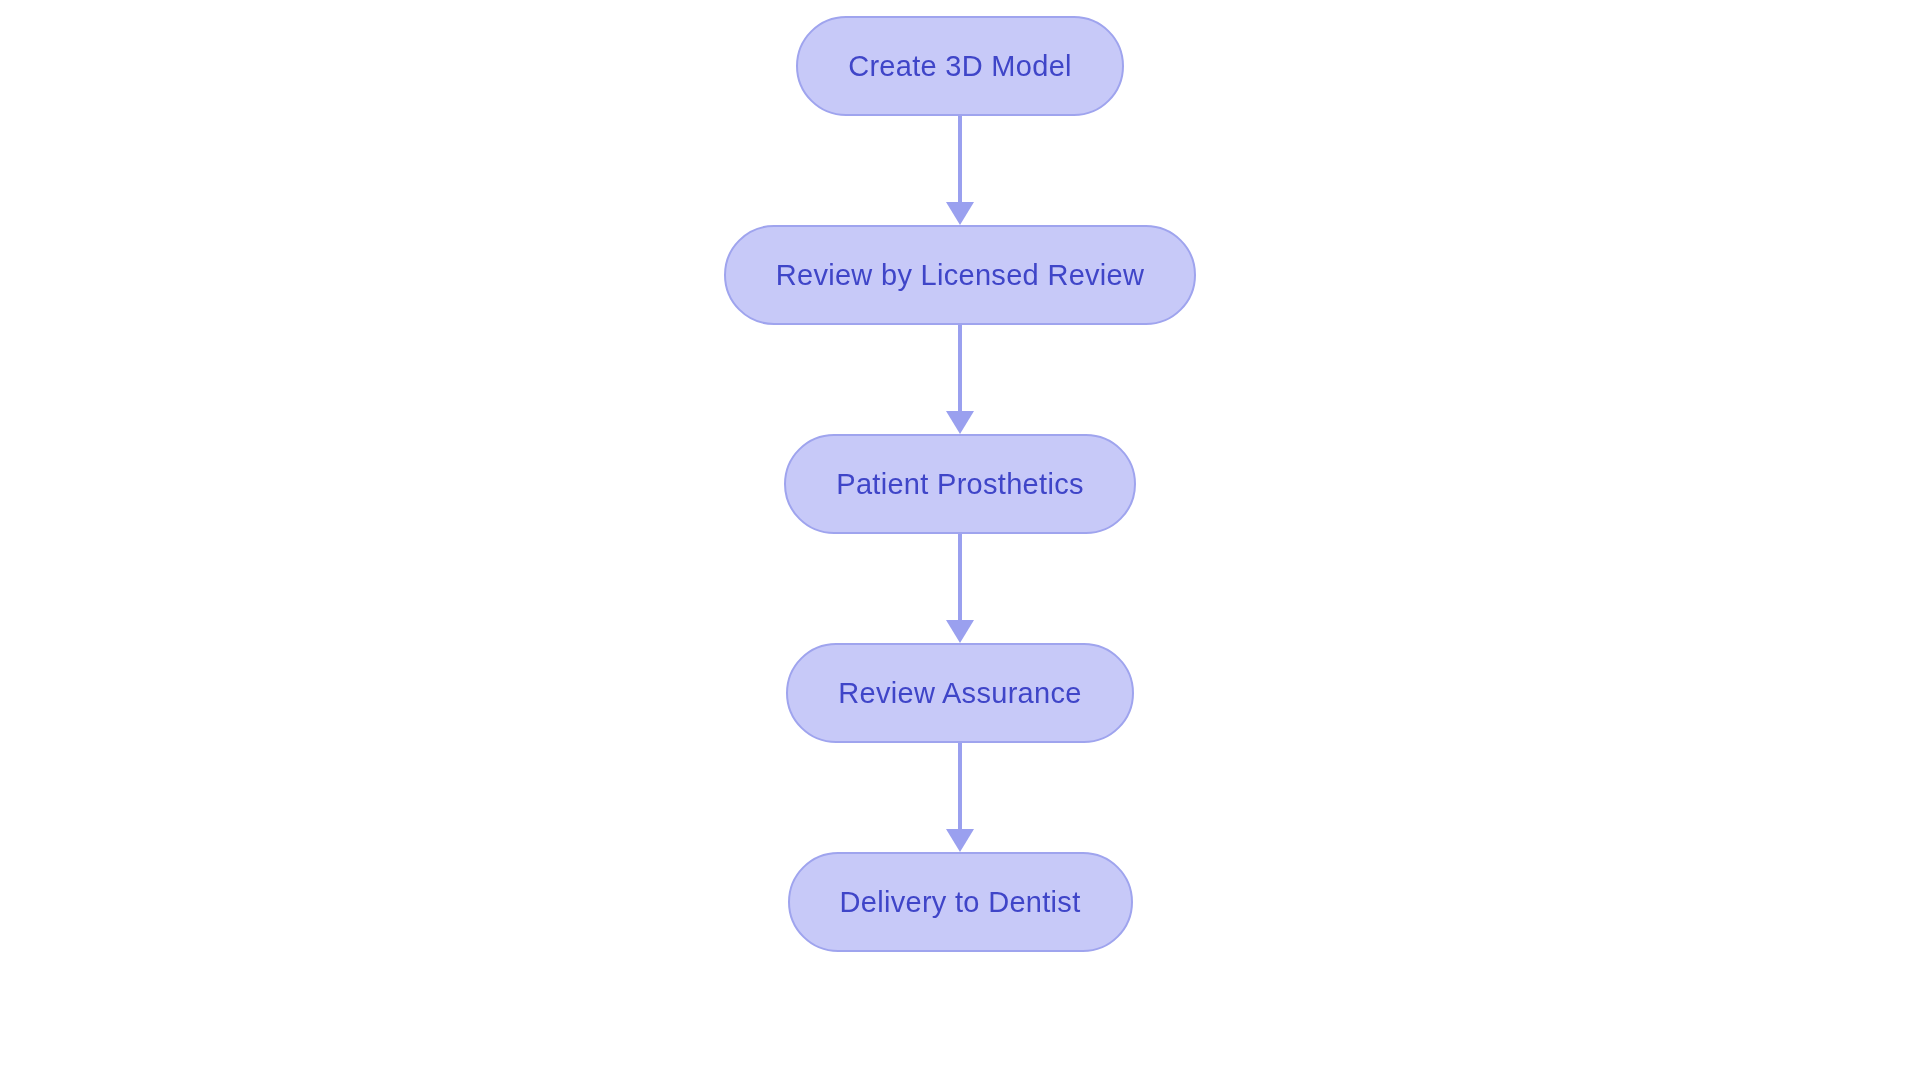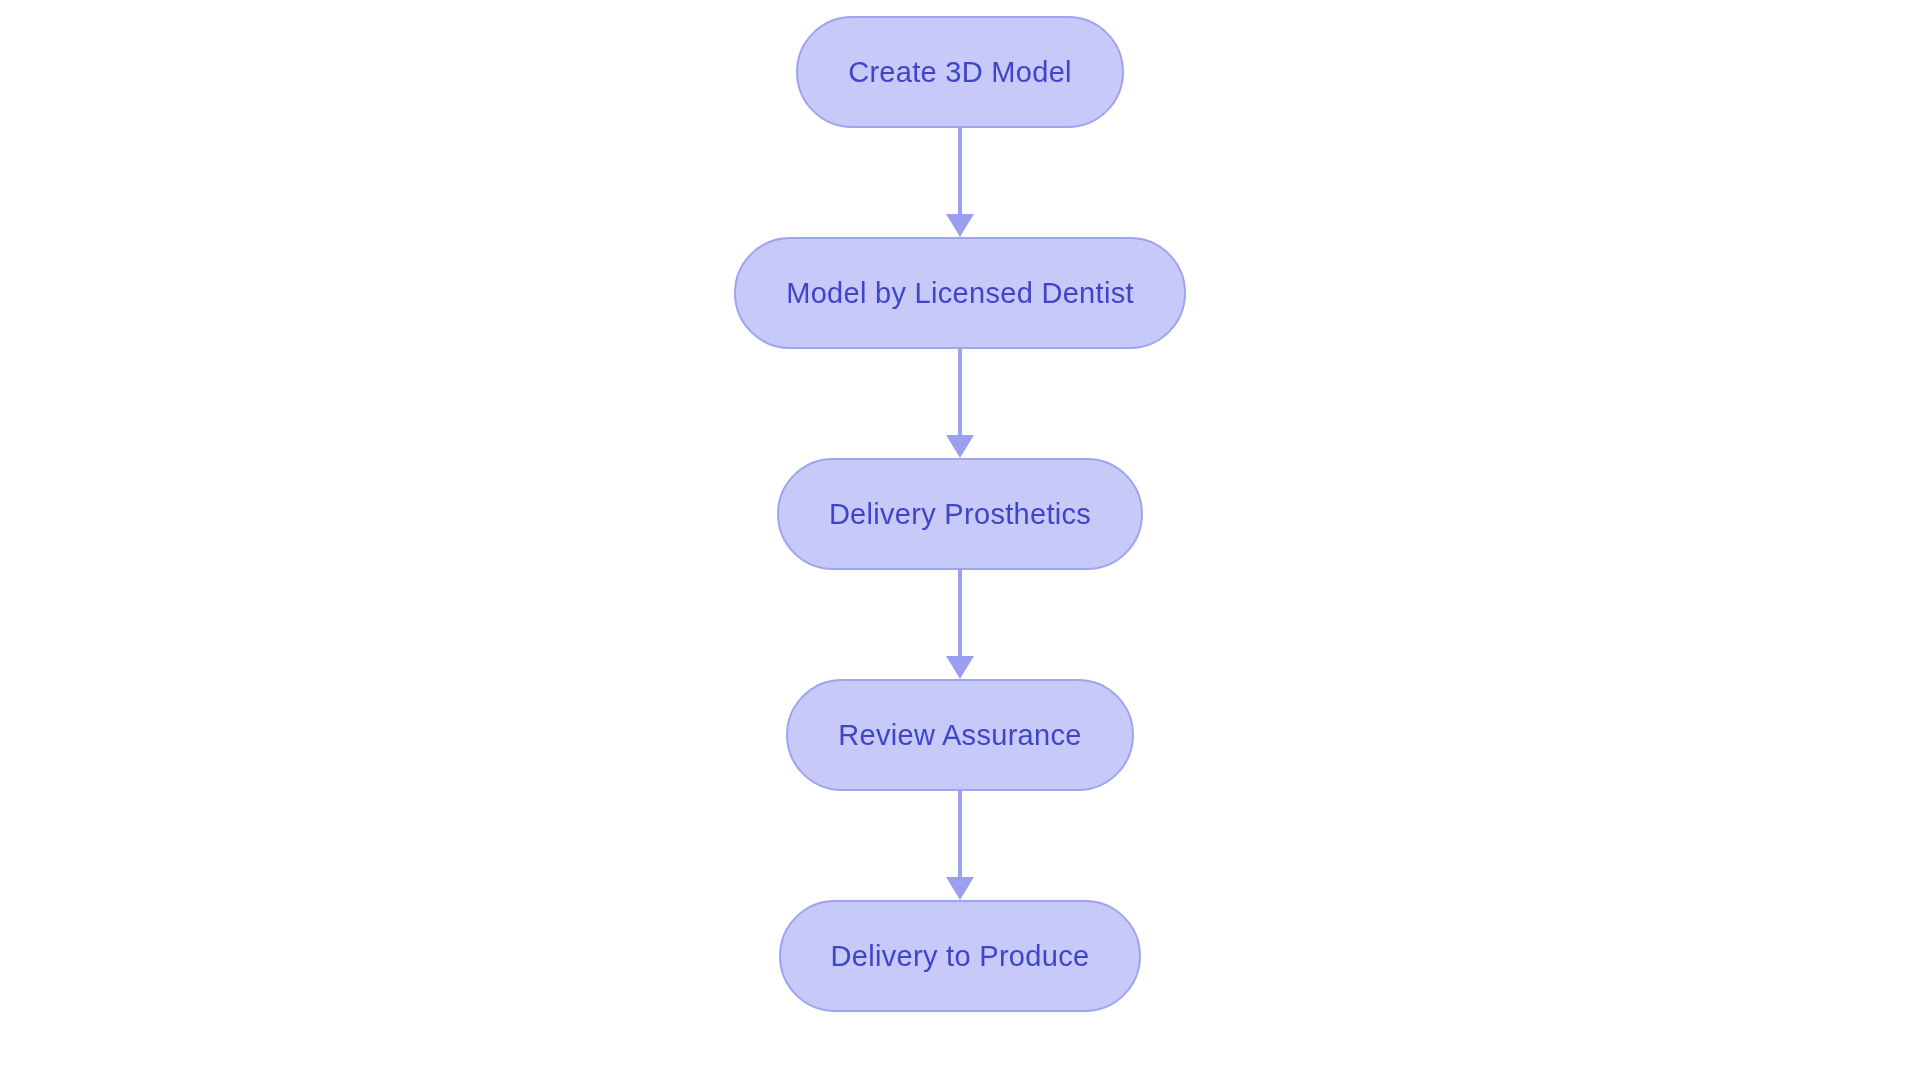--- a/index.html
+++ b/index.html
@@ -21,21 +21,21 @@
   }
   .canvas {
     width: 1920px;
     height: 1083px;
     display: flex;
     flex-direction: column;
     align-items: center;
     padding-top: 16px;
   }
   .flow-node {
-    height: 112px;
+    height: 100px;
     min-width: 260px;
     padding: 12px 50px;
     border-radius: 61px;
     background: var(--node-fill);
     border: 2px solid var(--node-border);
     display: flex;
     align-items: center;
     justify-content: center;
     flex: 0 0 auto;
   }
@@ -74,43 +74,43 @@
   <div class="flow-node">
     <span class="node-label">Create 3D Model</span>
   </div>
 
   <div class="connector">
     <div class="connector-line"></div>
     <div class="connector-arrowhead"></div>
   </div>
 
   <div class="flow-node">
-    <span class="node-label">Model by Licensed Dentist</span>
+    <span class="node-label">Review by Licensed Review</span>
   </div>
 
   <div class="connector">
     <div class="connector-line"></div>
     <div class="connector-arrowhead"></div>
   </div>
 
   <div class="flow-node">
-    <span class="node-label">Delivery Prosthetics</span>
+    <span class="node-label">Patient Prosthetics</span>
   </div>
 
   <div class="connector">
     <div class="connector-line"></div>
     <div class="connector-arrowhead"></div>
   </div>
 
   <div class="flow-node">
     <span class="node-label">Review Assurance</span>
   </div>
 
   <div class="connector">
     <div class="connector-line"></div>
     <div class="connector-arrowhead"></div>
   </div>
 
   <div class="flow-node">
-    <span class="node-label">Delivery to Produce</span>
+    <span class="node-label">Delivery to Dentist</span>
   </div>
 
 </div>
 
 </body></html>

